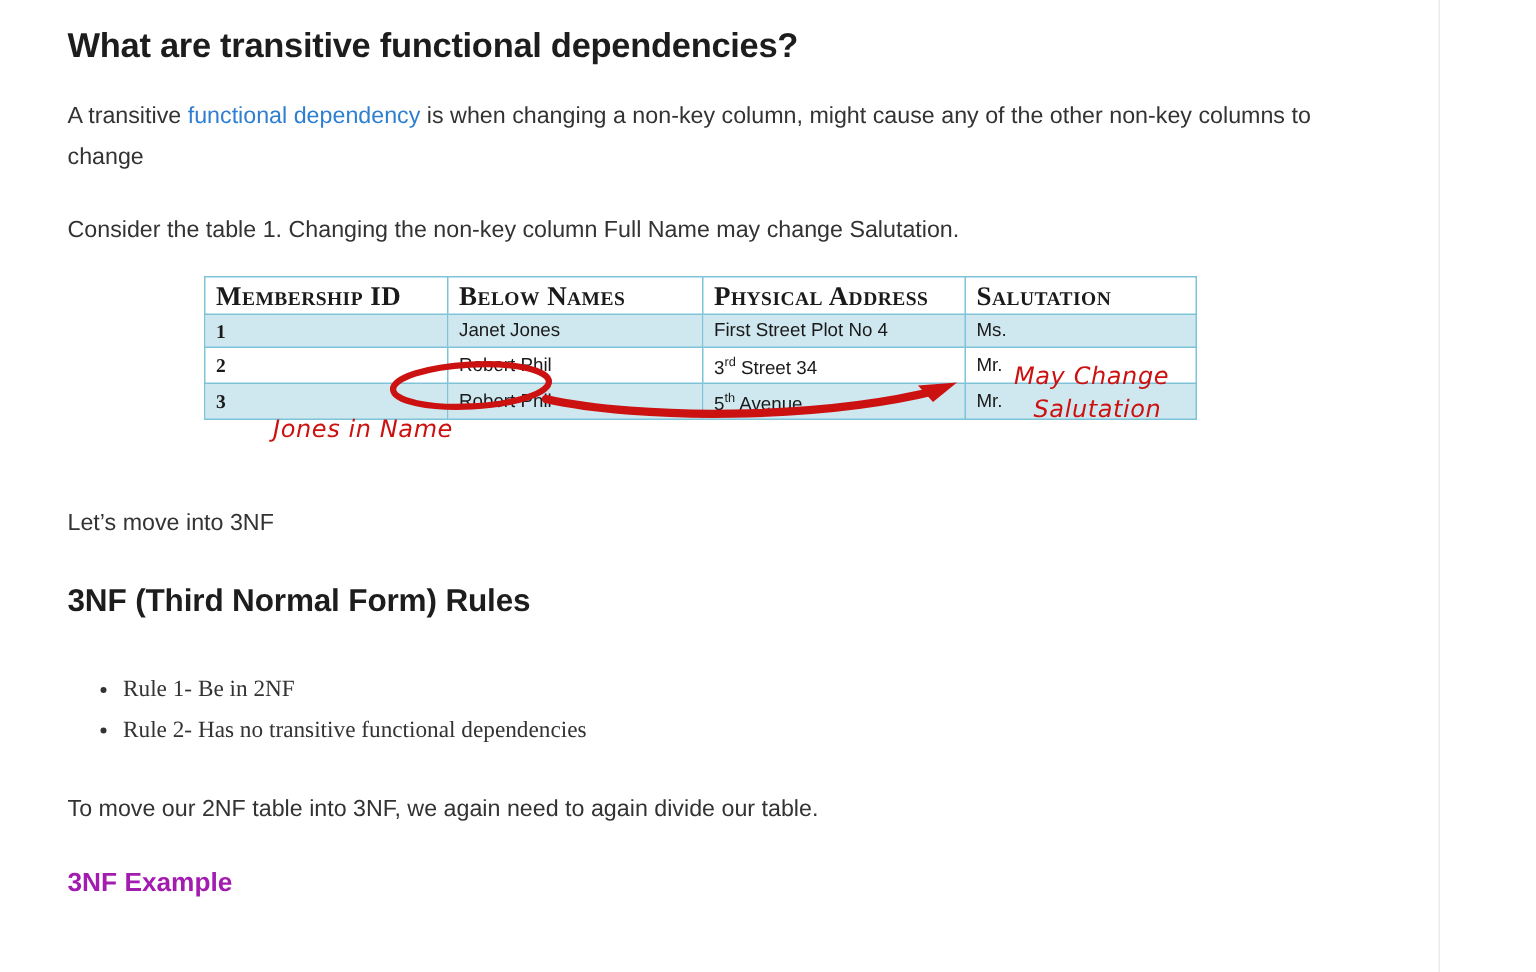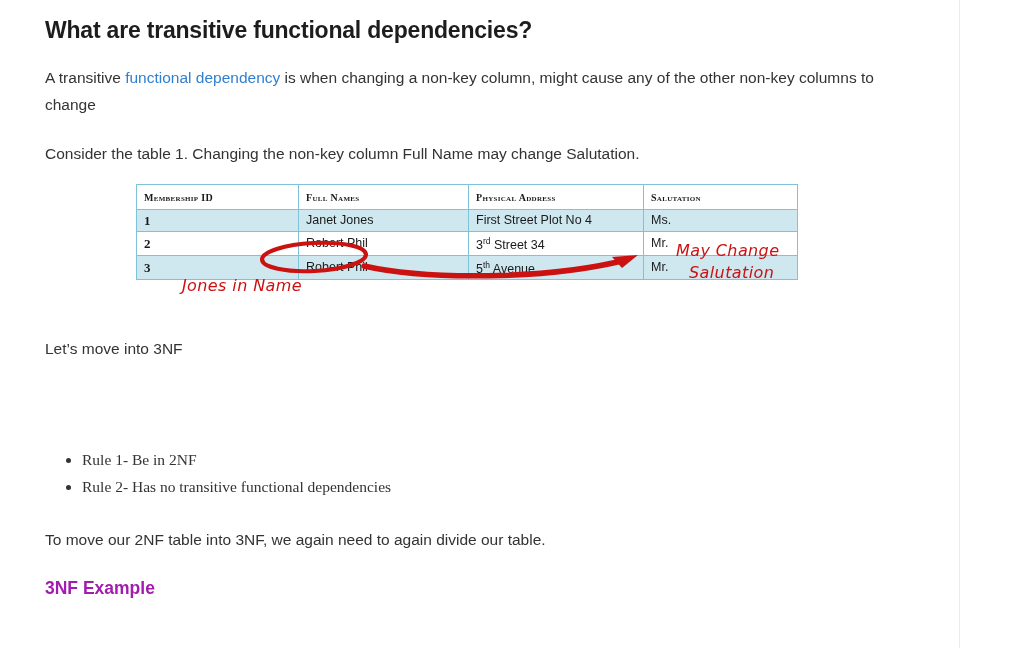--- a/index.html
+++ b/index.html
@@ -120,21 +120,21 @@
     line-height: 17px;
     height: 19px;
     color: #1a1a1a;
     white-space: nowrap;
     overflow: hidden;
   }
   .tbl th {
     background: #ffffff;
     font-weight: bold;
     font-variant: small-caps;
-    font-size: 10px;
+    font-size: 18px;
     letter-spacing: 0.3px;
     height: 22px;
   }
   .tbl tr.shaded td { background: #cfe7ee; }
   .tbl tr.plain td { background: #ffffff; }
   .tbl td.cell-body { font-family: "Liberation Sans", "DejaVu Sans", sans-serif; font-size: 12.5px; }
   .tbl td.cell-id {
     font-family: "Liberation Serif", "DejaVu Serif", serif;
     font-weight: bold;
     font-size: 13px;
@@ -184,21 +184,21 @@
       <table class="tbl">
         <colgroup>
           <col style="width:162px">
           <col style="width:170px">
           <col style="width:175px">
           <col style="width:154px">
         </colgroup>
         <thead>
           <tr>
             <th>Membership ID</th>
-            <th>Full Names</th>
+            <th>Below Names</th>
             <th>Physical Address</th>
             <th>Salutation</th>
           </tr>
         </thead>
         <tbody>
           <tr class="shaded">
             <td class="cell-id">1</td>
             <td class="cell-body">Janet Jones</td>
             <td class="cell-body">First Street Plot No 4</td>
             <td class="cell-body">Ms.</td>
@@ -224,20 +224,21 @@
         <path d="M 512 79 L 486 81 L 496 92 Z" fill="#cc1111"></path>
       </svg>
 
       <div class="handwriting" id="annot-change-name">Jones in Name</div>
       <div class="handwriting" id="annot-may-change">May Change</div>
       <div class="handwriting" id="annot-salutation">Salutation</div>
     </div>
 
     <p class="para" style="top:335px;">Let’s move into 3NF</p>
 
+    <h3 class="h3" style="top:389px;">3NF (Third Normal Form) Rules</h3>
 
     <ul class="bullets" style="top:446px;font-family:Liberation Serif, serif;">
       <li>Rule 1- Be in 2NF</li>
       <li>Rule 2- Has no transitive functional dependencies</li>
     </ul>
 
     <p class="para" style="top:526px;">To move our 2NF table into 3NF, we again need to again divide our table.</p>
 
     <h4 class="h4" style="top:578px;">3NF Example</h4>
 

